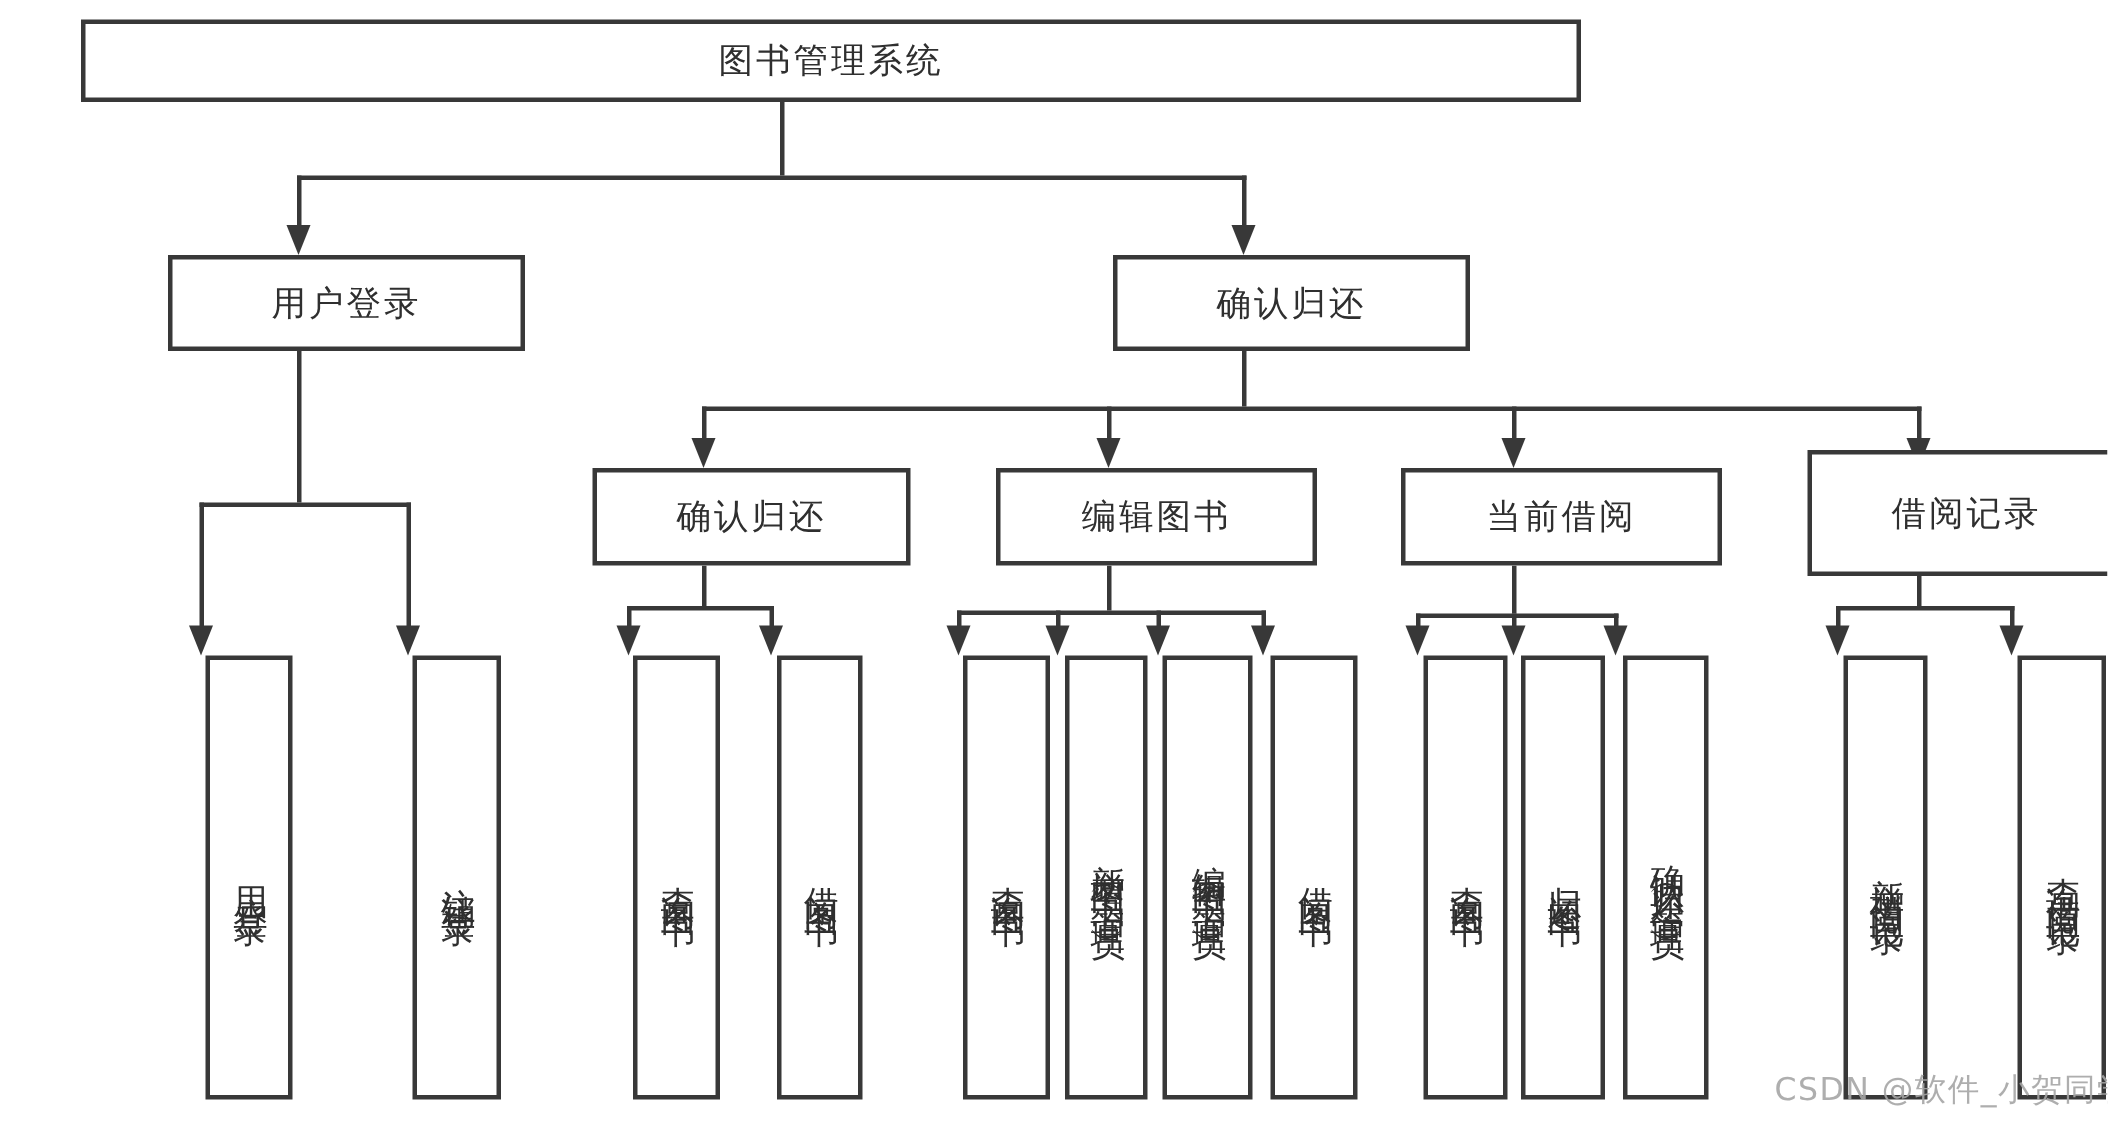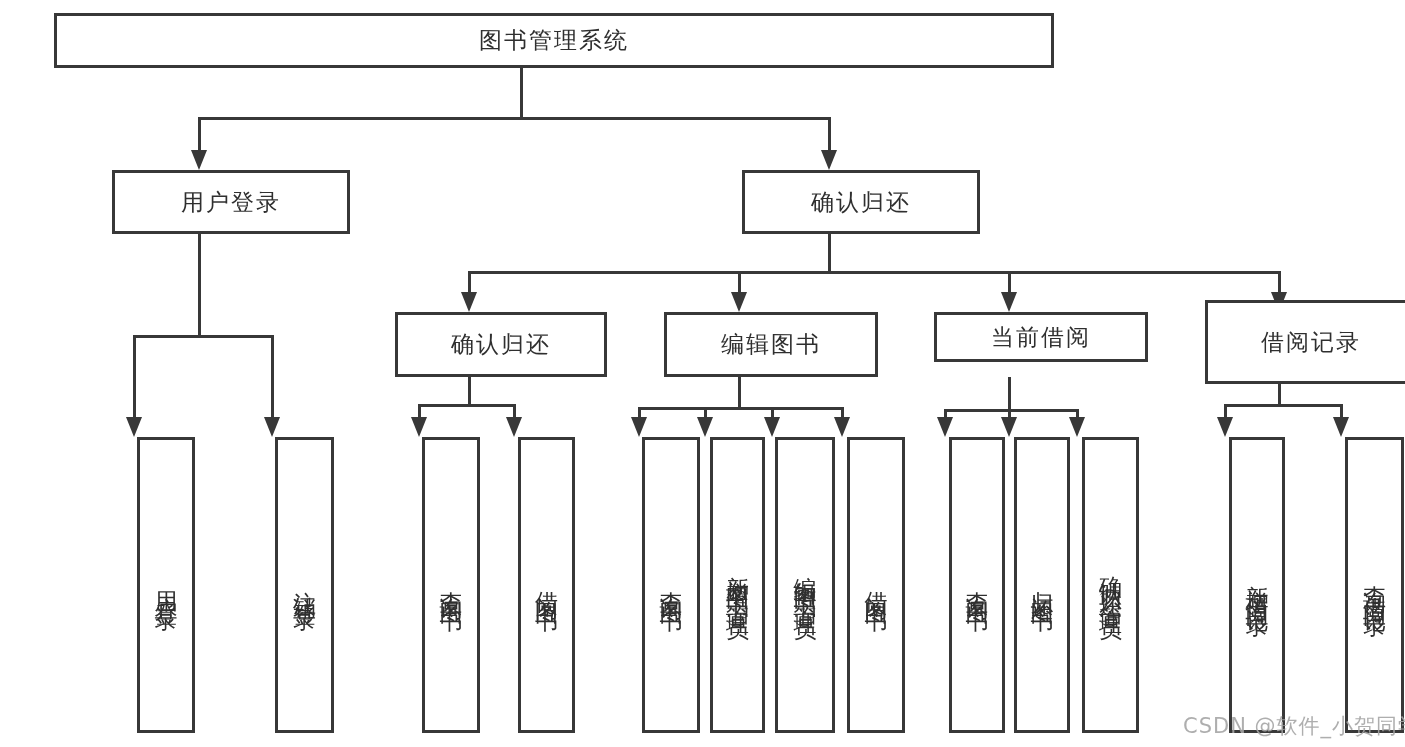--- a/index.html
+++ b/index.html
@@ -98,21 +98,21 @@
   <div class="vl" style="left:1340px;top:404px;height:15px"></div>
   <div class="arr" style="left:1333px;top:417px"></div>
 
   <div class="box" style="left:22px;top:13px;width:1000px;height:55px">图书管理系统</div>
 
   <div class="box" style="left:80px;top:170px;width:238px;height:64px">用户登录</div>
   <div class="box" style="left:710px;top:170px;width:238px;height:64px">确认归还</div>
 
   <div class="box" style="left:363px;top:312px;width:212px;height:65px">确认归还</div>
   <div class="box" style="left:632px;top:312px;width:214px;height:65px">编辑图书</div>
-  <div class="box" style="left:902px;top:312px;width:214px;height:50px">当前借阅</div>
+  <div class="box" style="left:902px;top:312px;width:214px;height:65px">当前借阅</div>
   <div class="box" style="left:1173px;top:300px;width:212px;height:84px">借阅记录</div>
 
   <div class="box vbox" style="left:105px;top:437px;width:58px;height:296px">
     <span>用户登录</span>
   </div>
   <div class="box vbox" style="left:243px;top:437px;width:59px;height:296px">
     <span>注销登录</span>
   </div>
 
   <div class="box vbox" style="left:390px;top:437px;width:58px;height:296px">

